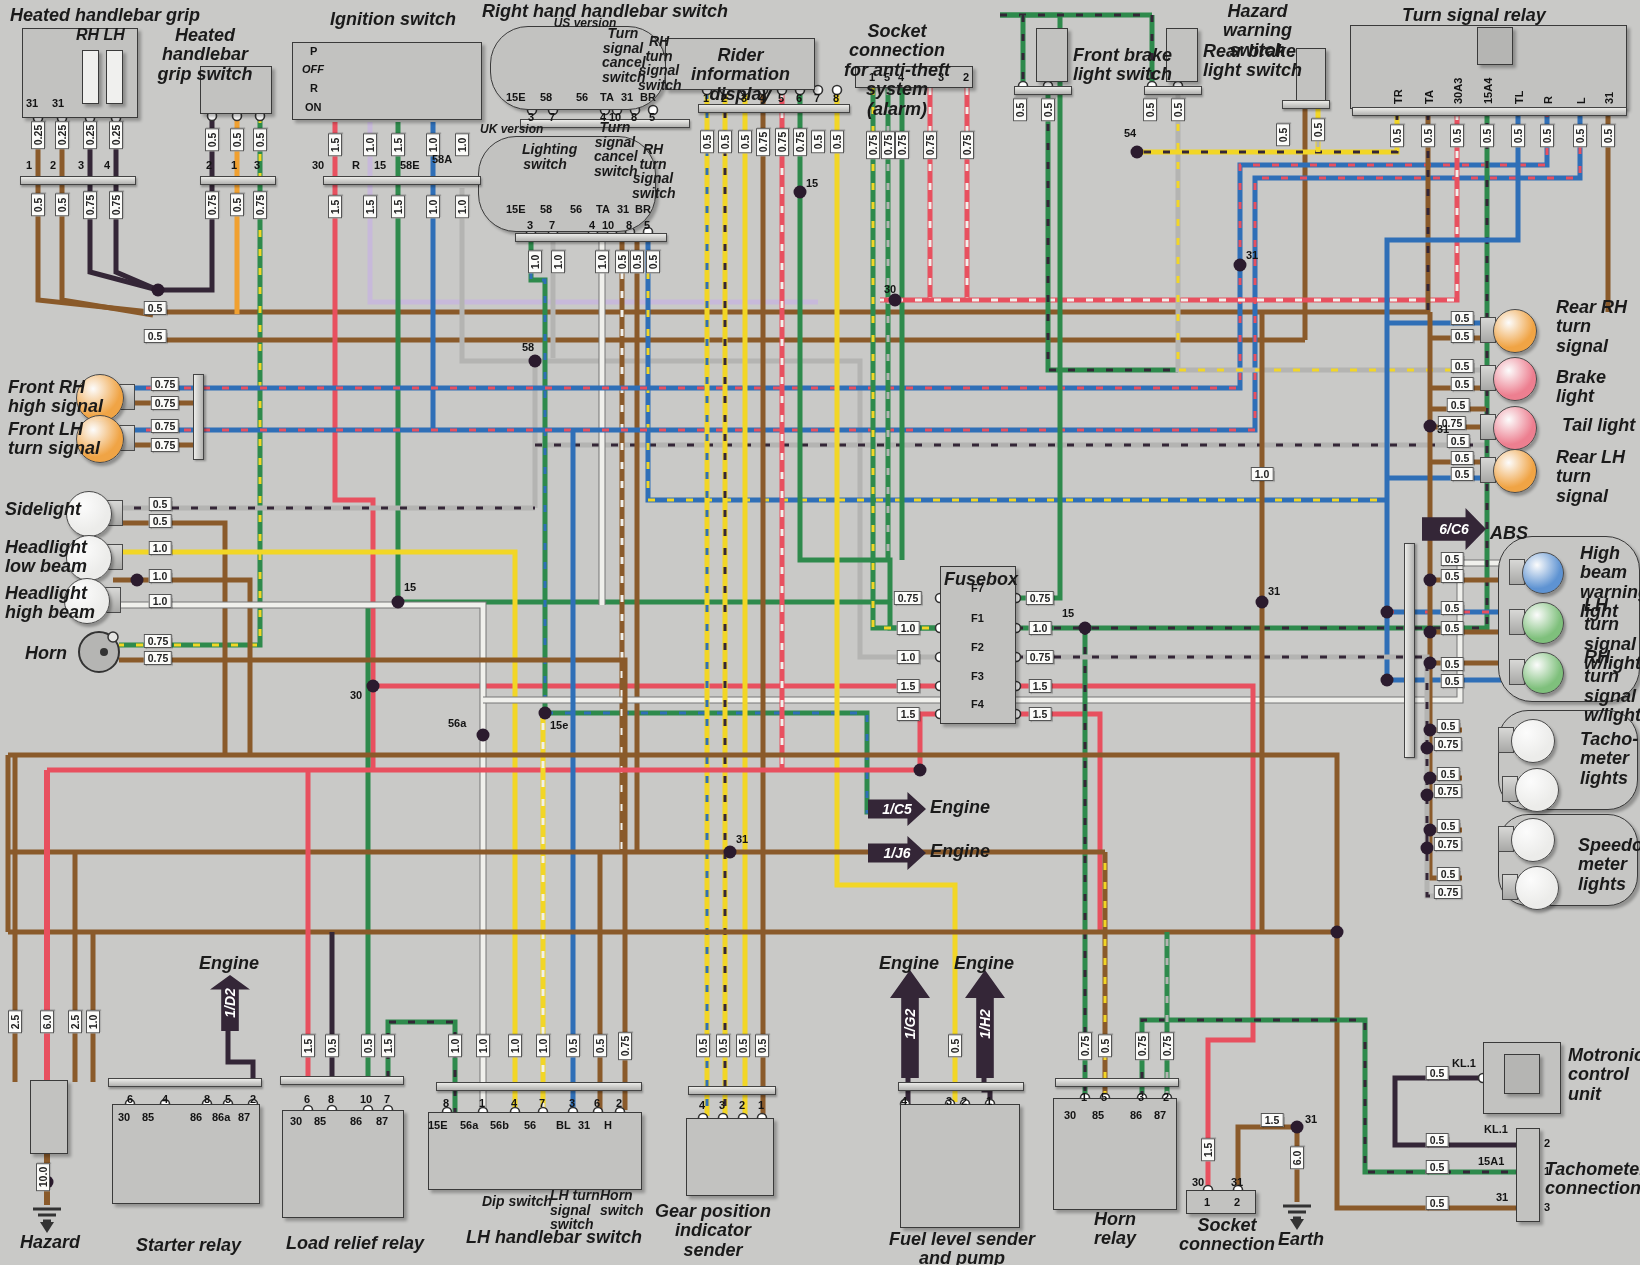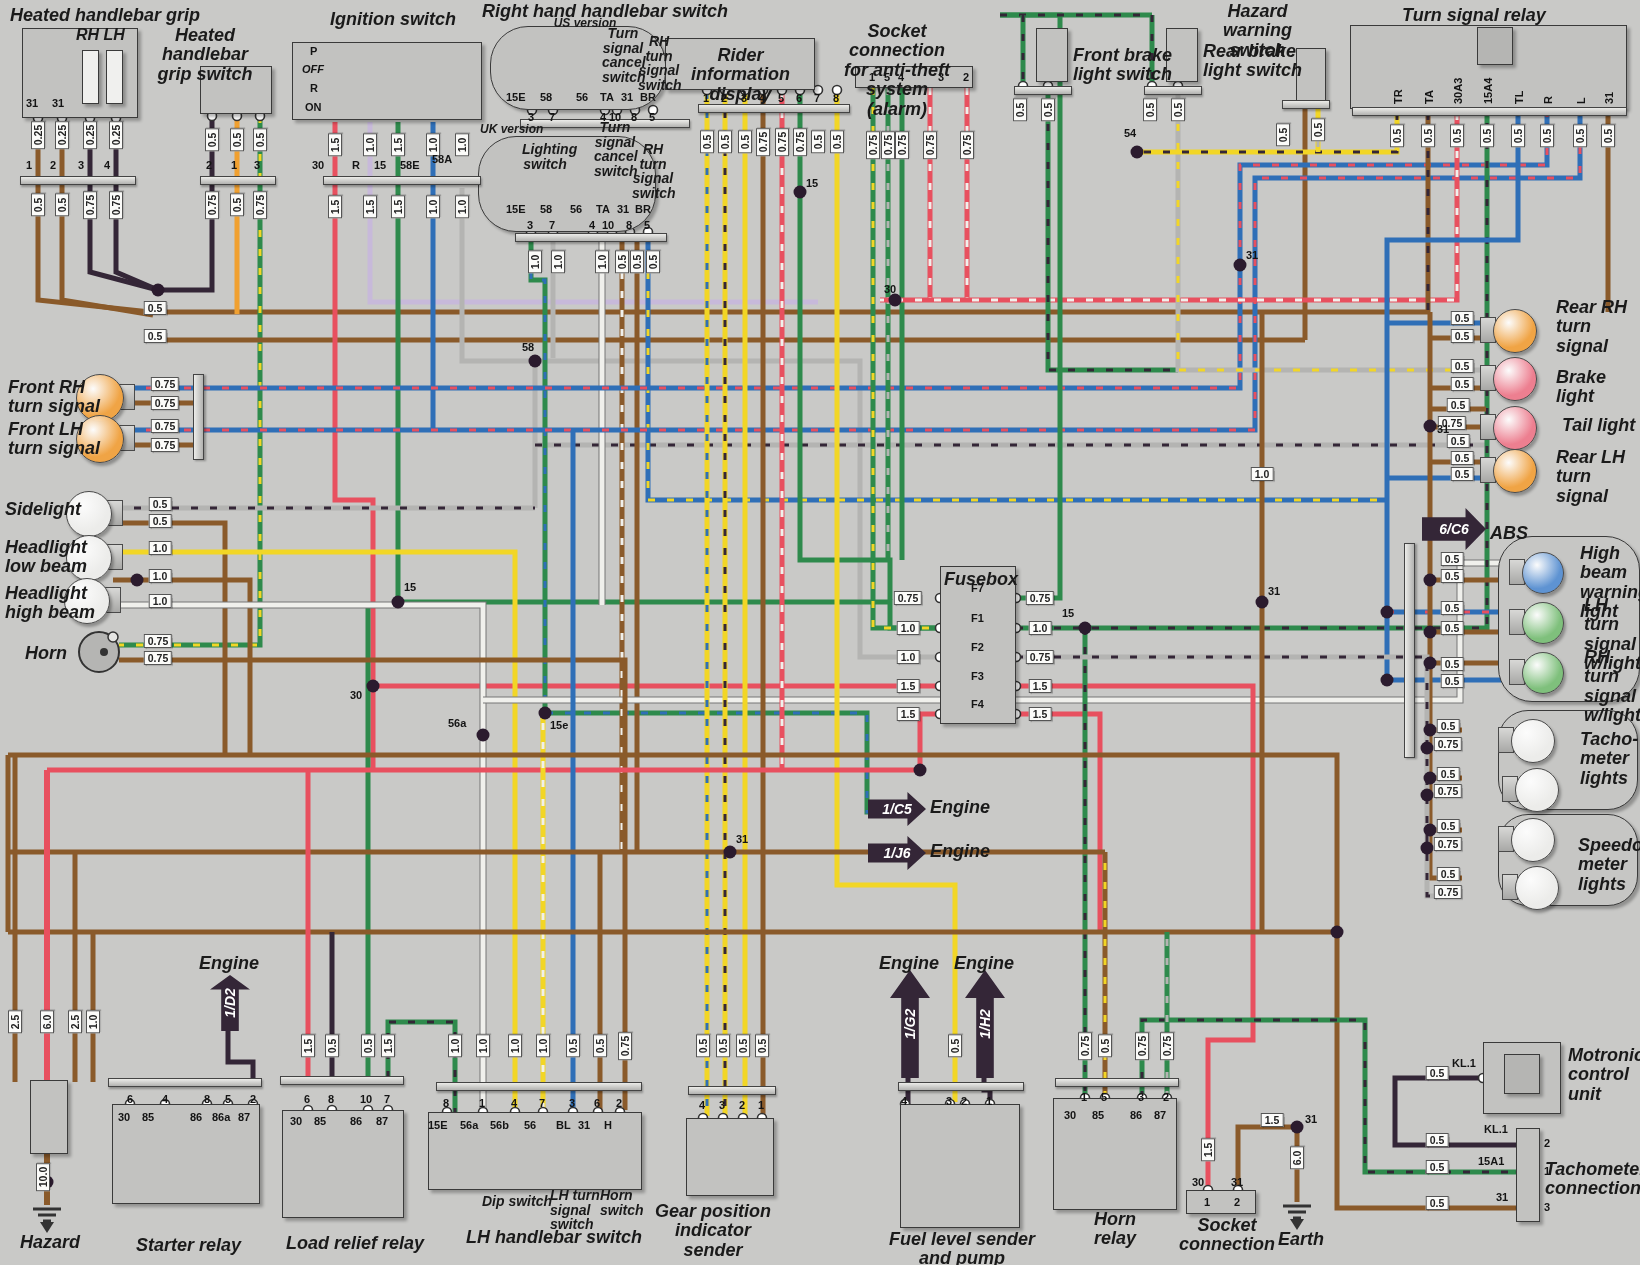--- a/index.html
+++ b/index.html
@@ -259,21 +259,21 @@
       <div class="lab k-t" style="left: 1584px; top: 648px; z-index: 6;">RH turn
 signal
 w/light</div>
       <div class="lab k-t" style="left: 1580px; top: 730px; z-index: 6;">Tacho-
 meter
 lights</div>
       <div class="lab k-t" style="left: 1578px; top: 836px; z-index: 6;">Speedo-
 meter
 lights</div>
       <div class="lab k-t" style="left: 8px; top: 378px; z-index: 6;">Front RH
-turn signal</div>
+high signal</div>
       <div class="lab k-t" style="left: 8px; top: 420px; z-index: 6;">Front LH
 turn signal</div>
       <div class="lab k-t" style="left: 5px; top: 500px; z-index: 6;">Sidelight</div>
       <div class="lab k-t" style="left: 5px; top: 538px; z-index: 6;">Headlight
 low beam</div>
       <div class="lab k-t" style="left: 5px; top: 584px; z-index: 6;">Headlight
 high beam</div>
       <div class="lab k-t" style="left: 25px; top: 644px; z-index: 6;">Horn</div>
       <div class="lab k-t" style="left: 944px; top: 570px; z-index: 6;">Fusebox</div>
       <div class="lab k-t" style="left: 930px; top: 798px; z-index: 6;">Engine</div>

